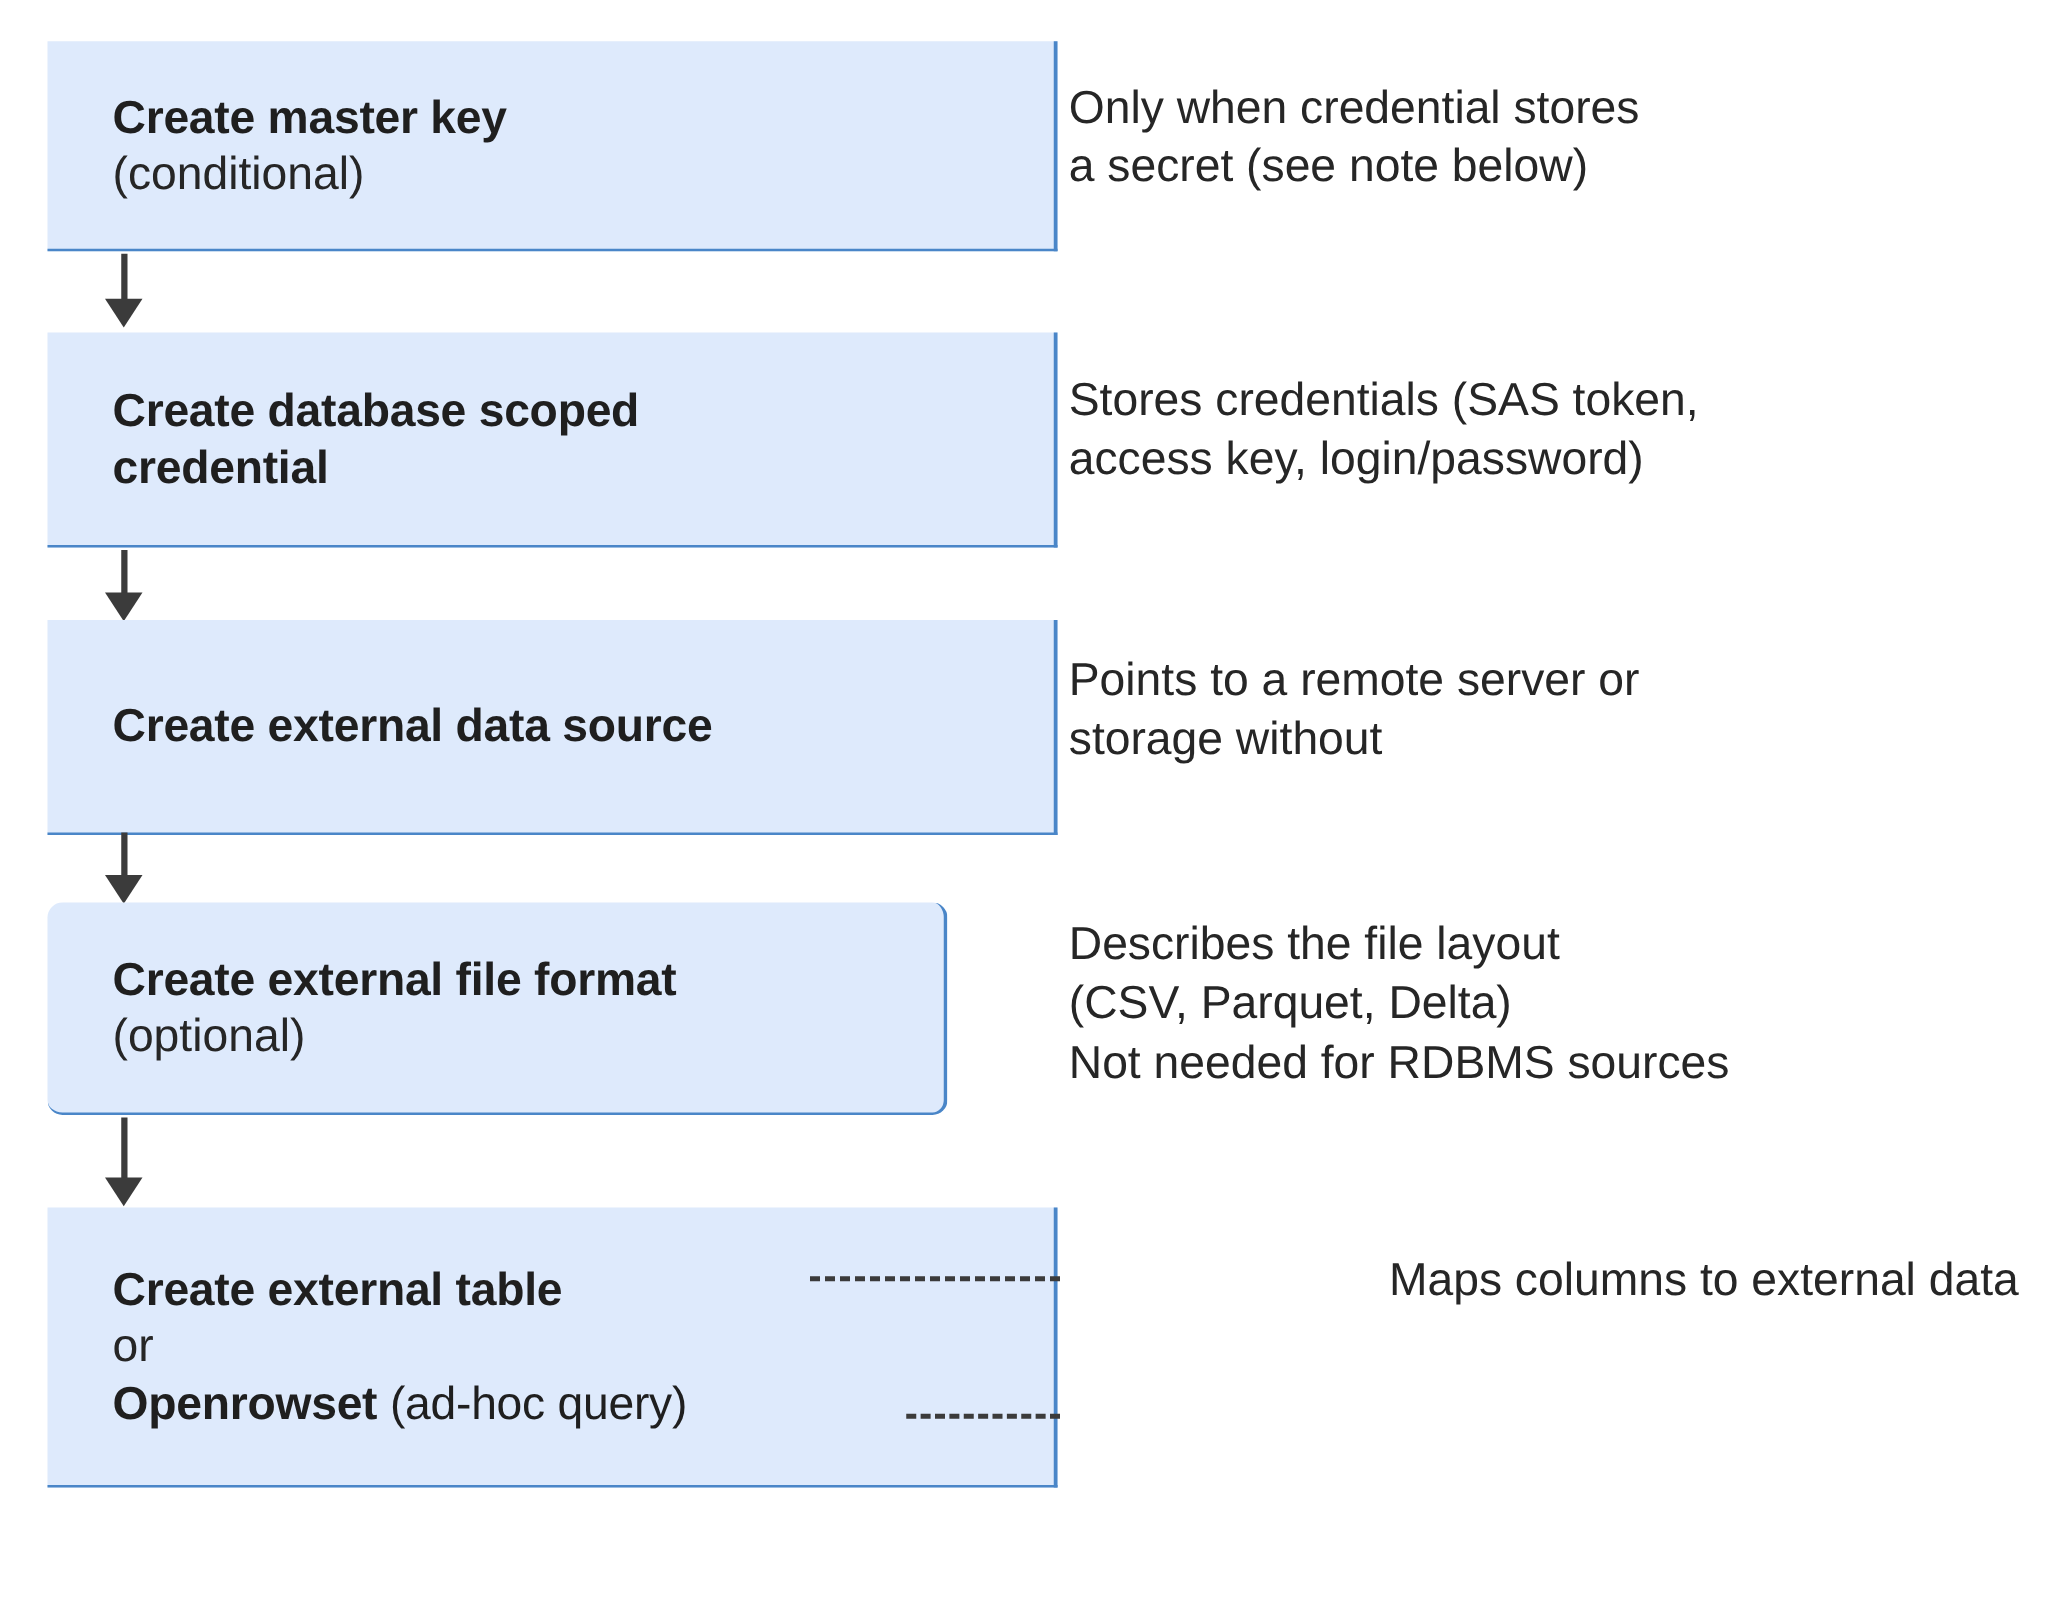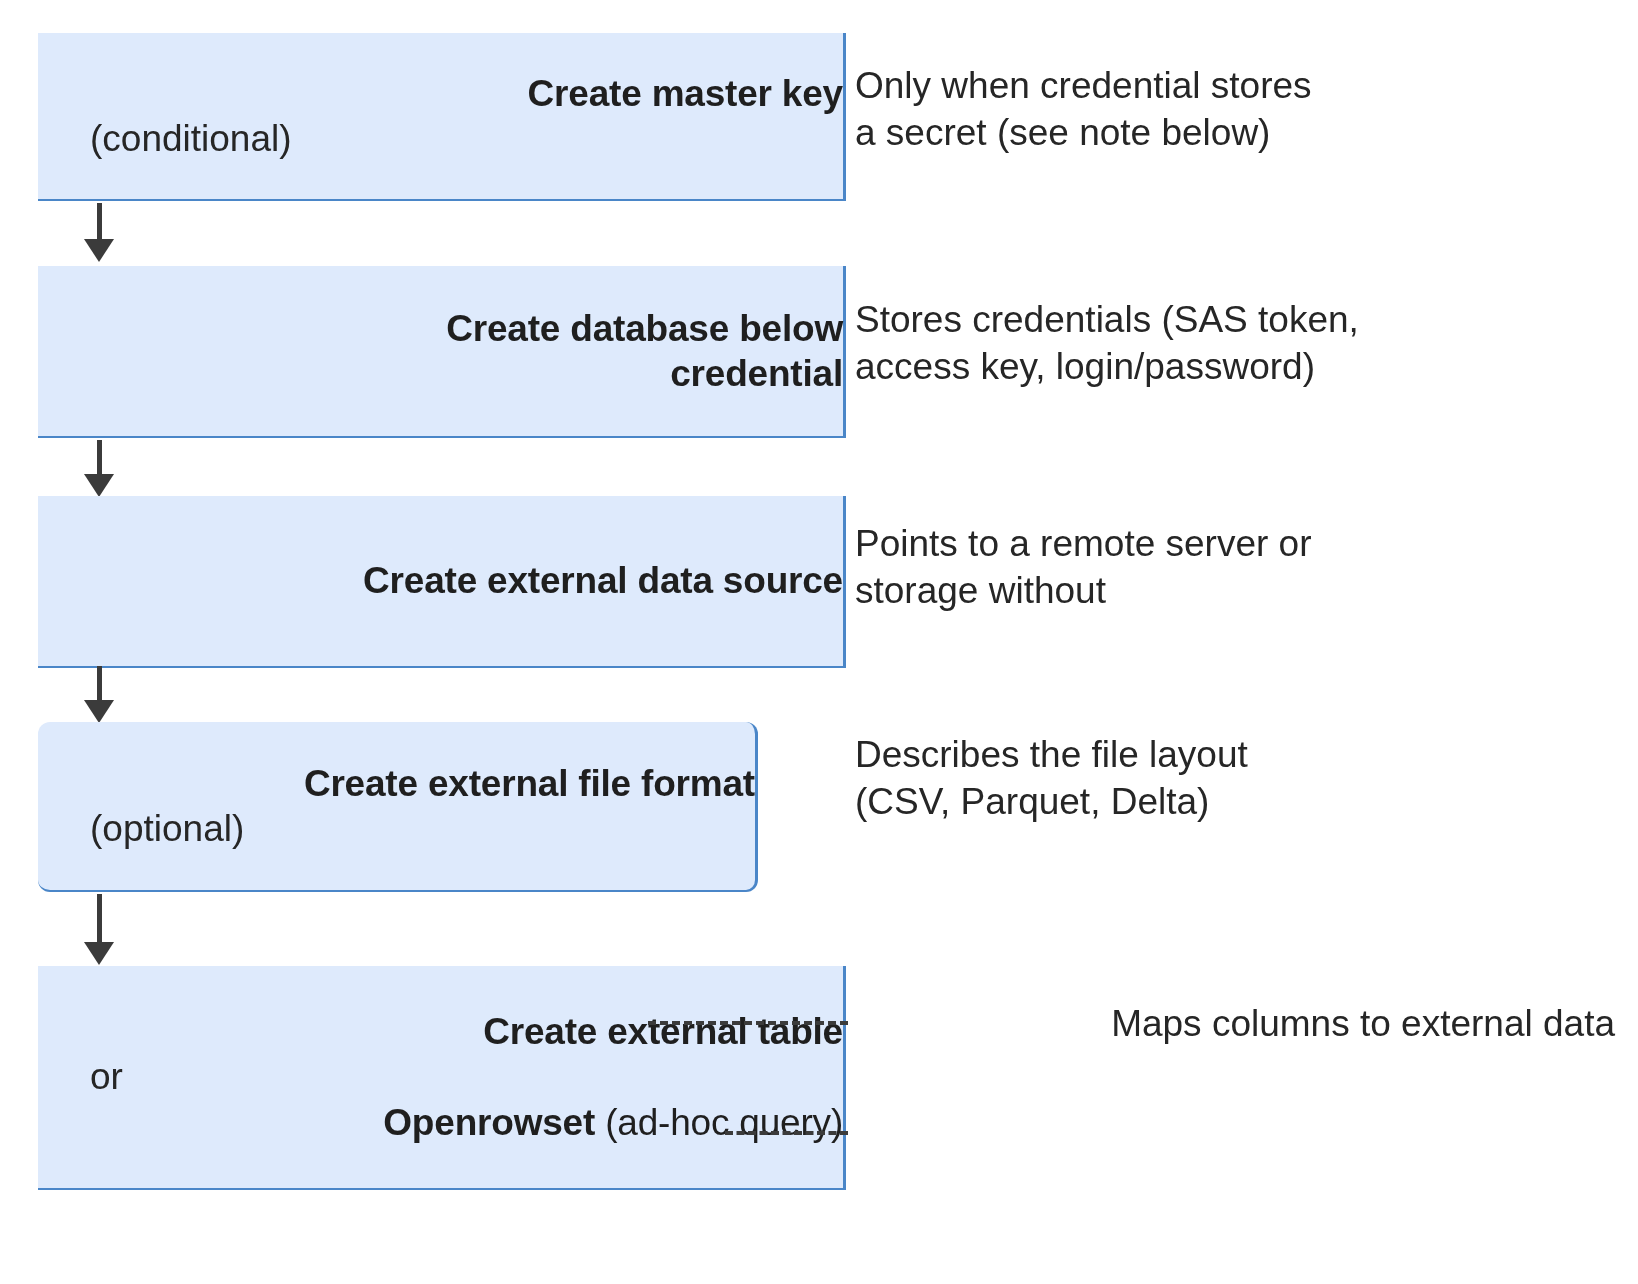--- a/index.html
+++ b/index.html
@@ -36,21 +36,20 @@
     flex-direction: column;
     justify-content: center;
   }
 
   .step-title {
     font-weight: bold;
     font-size: 37px;
     line-height: 1.22;
     letter-spacing: -0.2px;
     color: #1f1f1f;
-    text-align: right;
   }
 
   .step-sub {
     font-weight: normal;
     font-size: 37px;
     line-height: 1.22;
     color: #262626;
   }
 
   .step-inline-normal {
@@ -143,21 +142,21 @@
   <div class="desc" id="desc-1">
     <span class="desc-line">Only when credential stores</span>
     <span class="desc-line">a secret (see note below)</span>
   </div>
   <div class="arrow" id="arrow-1">
     <div class="shaft"></div>
     <div class="head"></div>
   </div>
 
   <div class="step-box" id="box-2">
-    <span class="step-title">Create database below</span>
+    <span class="step-title">Create database scoped</span>
     <span class="step-title">credential</span>
   </div>
   <div class="desc" id="desc-2">
     <span class="desc-line">Stores credentials (SAS token,</span>
     <span class="desc-line">access key, login/password)</span>
   </div>
   <div class="arrow" id="arrow-2">
     <div class="shaft"></div>
     <div class="head"></div>
   </div>
@@ -174,20 +173,21 @@
     <div class="head"></div>
   </div>
 
   <div class="step-box" id="box-4">
     <span class="step-title">Create external file format</span>
     <span class="step-sub">(optional)</span>
   </div>
   <div class="desc" id="desc-4">
     <span class="desc-line">Describes the file layout</span>
     <span class="desc-line">(CSV, Parquet, Delta)</span>
+    <span class="desc-line">Not needed for RDBMS sources</span>
   </div>
   <div class="arrow" id="arrow-4">
     <div class="shaft"></div>
     <div class="head"></div>
   </div>
 
   <div class="step-box" id="box-5">
     <span class="step-title">Create external table</span>
     <span class="step-sub">or</span>
     <span class="step-title"><span>Openrowset</span><span class="step-inline-normal"> (ad-hoc query)</span></span>

